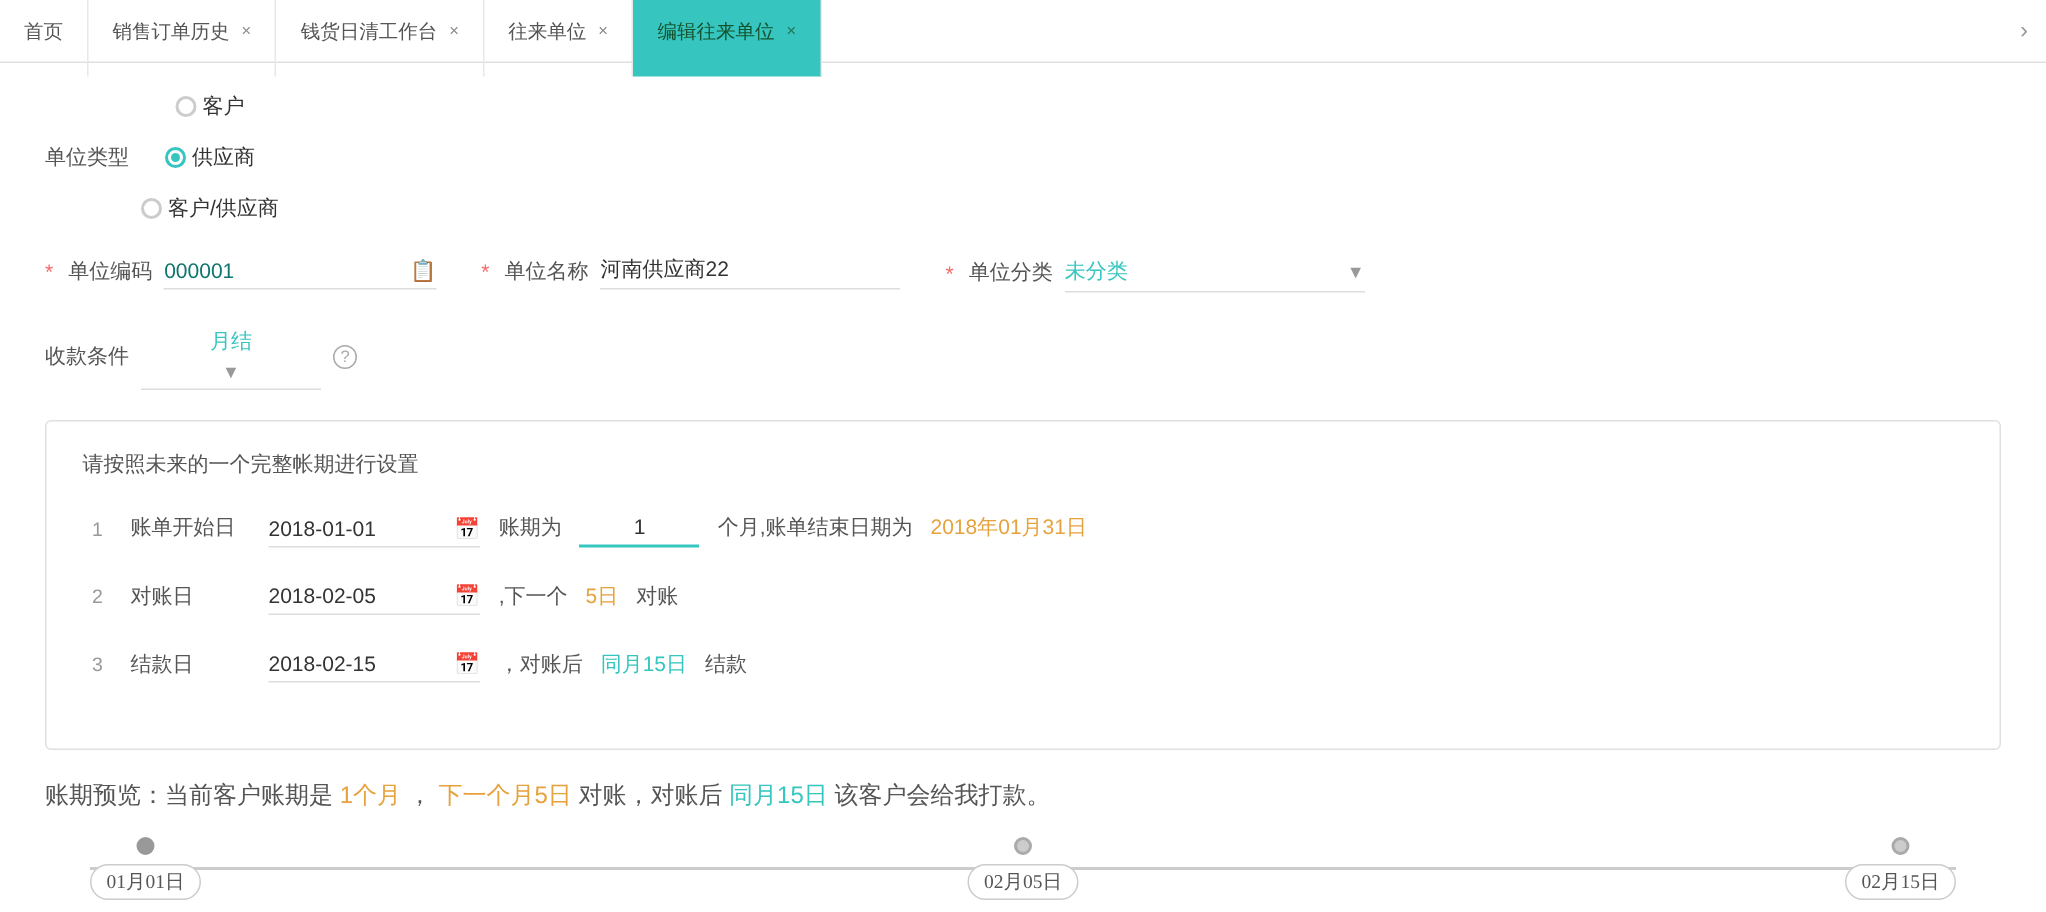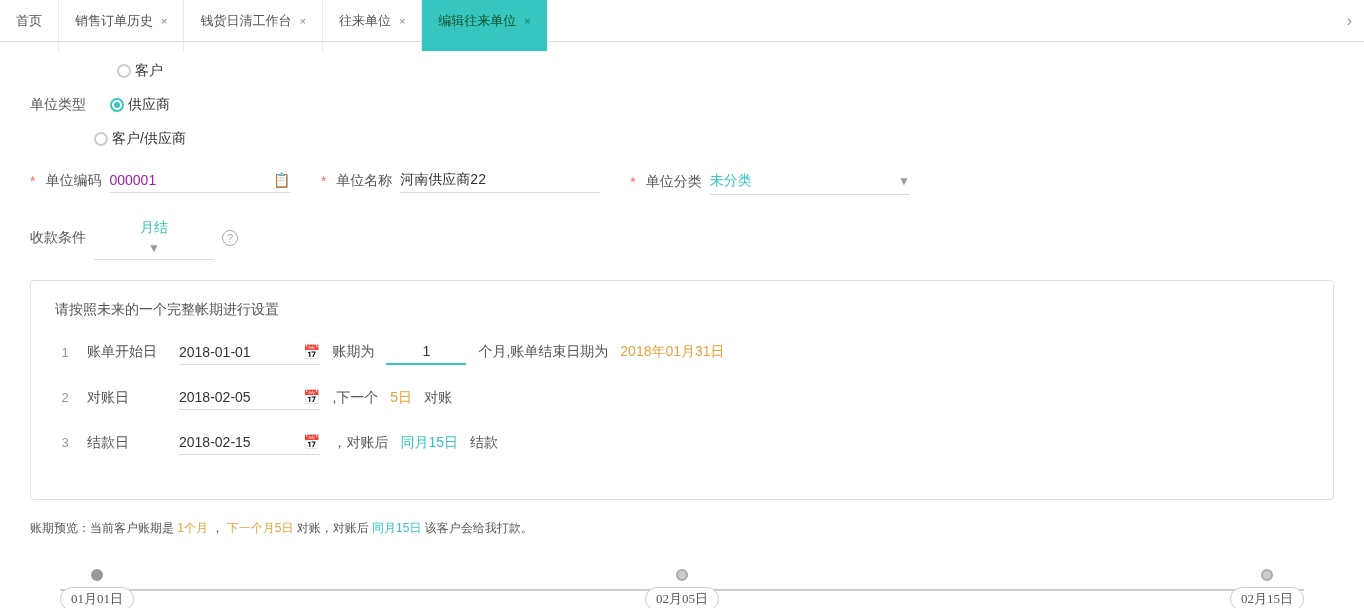--- a/index.html
+++ b/index.html
@@ -219,23 +219,23 @@
       color: #333;
       width: 80px;
       padding: 4px 0;
       text-align: center;
     }
     .highlight-orange { color: #e6a23c; }
     .highlight-teal { color: #36c5bf; }
 
     
     .preview-text {
-      font-size: 12px;
-      color: #555;
-      margin-bottom: 32px;
+      font-size: 16px;
+      color: #555;
+      margin-bottom: 17px;
     }
     .timeline-point-wrap {
       display: flex;
       flex-direction: column;
       align-items: center;
       position: relative;
       z-index: 1;
     }
     .timeline-dot {
       width: 12px;
@@ -311,21 +311,21 @@
         </label>
       </div>
     </div>
   </div>
 
   <div class="form-row">
     <div class="form-group">
       <span class="required-star">*</span>
       <span class="form-label">单位编码</span>
       <div class="input-with-icon">
-        <input type="text" value="000001" style="color: #a21caf;">
+        <input type="text" value="000001" style="color: #0f766e;">
         <span class="calendar-icon">📋</span>
       </div>
     </div>
     <div class="form-group">
       <span class="required-star">*</span>
       <span class="form-label">单位名称</span>
       <input type="text" class="form-input" value="河南供应商22" style="min-width: 200px;">
     </div>
     <div class="form-group">
       <span class="required-star">*</span>

